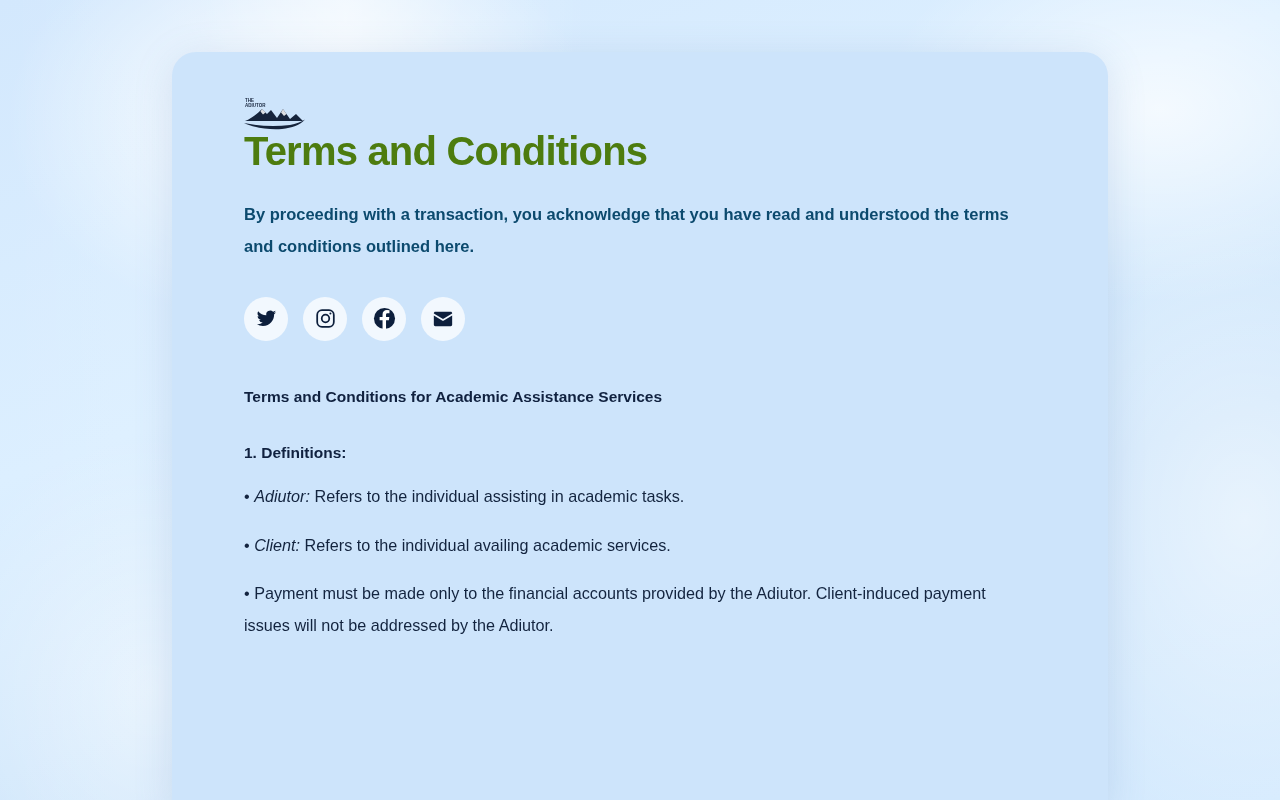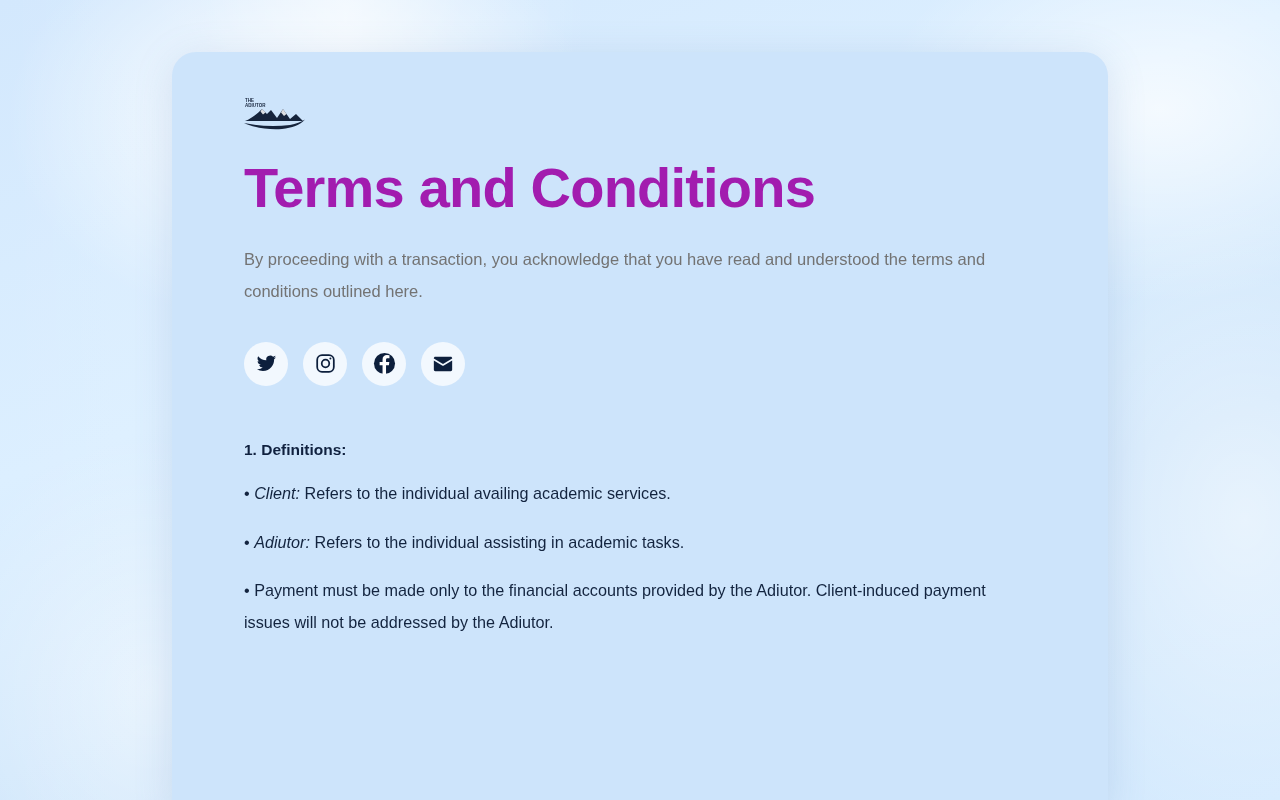--- a/index.html
+++ b/index.html
@@ -56,35 +56,34 @@
 
   
   #logo {
     width: 62px;
     height: 34px;
     display: block;
   }
 
   
   .page-title {
-    margin-top: 28px;
-    font-size: 56px;
+    font-size: 40px;
     line-height: 1.08;
     font-weight: 700;
     letter-spacing: -0.8px;
-    color: #a21caf;
+    color: #4d7c0f;
   }
 
   .page-subtitle {
     margin-top: 26px;
     width: 780px;
     font-size: 16.5px;
     line-height: 1.92;
-    color: #737373;
-    font-weight: 400;
+    color: #0c4a6e;
+    font-weight: 700;
   }
 
   
   .social-row {
     margin-top: 34px;
     display: flex;
     gap: 15px;
   }
   .social-btn {
     width: 44px;
@@ -102,21 +101,21 @@
 
   
   .doc-body { margin-top: 44px; }
 
   .doc-h {
     font-size: 15.5px;
     font-weight: 700;
     color: #10213f;
     line-height: 1.5;
   }
-  .doc-h.spaced { margin-top: 52px; }
+  .doc-h.spaced { margin-top: 33px; }
 
   .doc-p {
     margin-top: 17px;
     font-size: 16.2px;
     line-height: 1.95;
     color: #13243f;
     font-weight: 400;
   }
   .doc-p em { font-style: italic; }
   .doc-p.wide { width: 790px; }
@@ -182,30 +181,31 @@
           <path d="M2 5.6c0-.9.7-1.6 1.6-1.6h16.8c.9 0 1.6.7 1.6 1.6v.5l-10 5.9-10-5.9z"></path>
           <path d="M2 8.2l9.5 5.6c.3.2.7.2 1 0L22 8.2v10.2c0 .9-.7 1.6-1.6 1.6H3.6c-.9 0-1.6-.7-1.6-1.6z"></path>
         </svg>
       </span>
     </button>
 
   </div>
 
   <div class="doc-body">
 
+    <div class="doc-h">Terms and Conditions for Academic Assistance Services</div>
 
     <div class="doc-h spaced">1. Definitions:</div>
+
+    <p class="doc-p">
+      <span>•&nbsp;</span><em>Adiutor:</em><span> Refers to the individual assisting in academic tasks.</span>
+    </p>
 
     <p class="doc-p">
       <span>•&nbsp;</span><em>Client:</em><span> Refers to the individual availing academic services.</span>
     </p>
 
-    <p class="doc-p">
-      <span>•&nbsp;</span><em>Adiutor:</em><span> Refers to the individual assisting in academic tasks.</span>
-    </p>
-
 
 
     <p class="doc-p wide">• Payment must be made only to the financial accounts provided by the Adiutor. Client-induced payment issues will not be addressed by the Adiutor.</p>
 
   </div>
 
 </div>
 
 </body></html>

